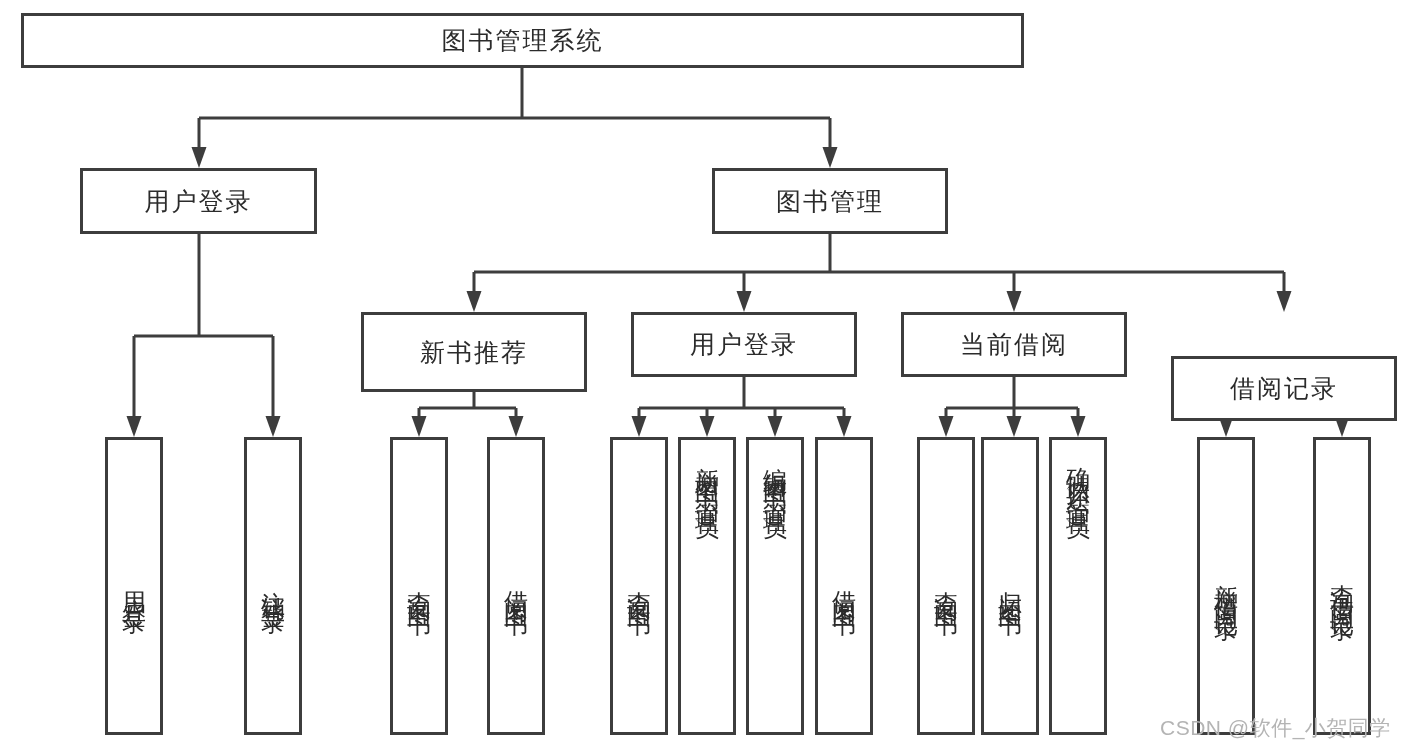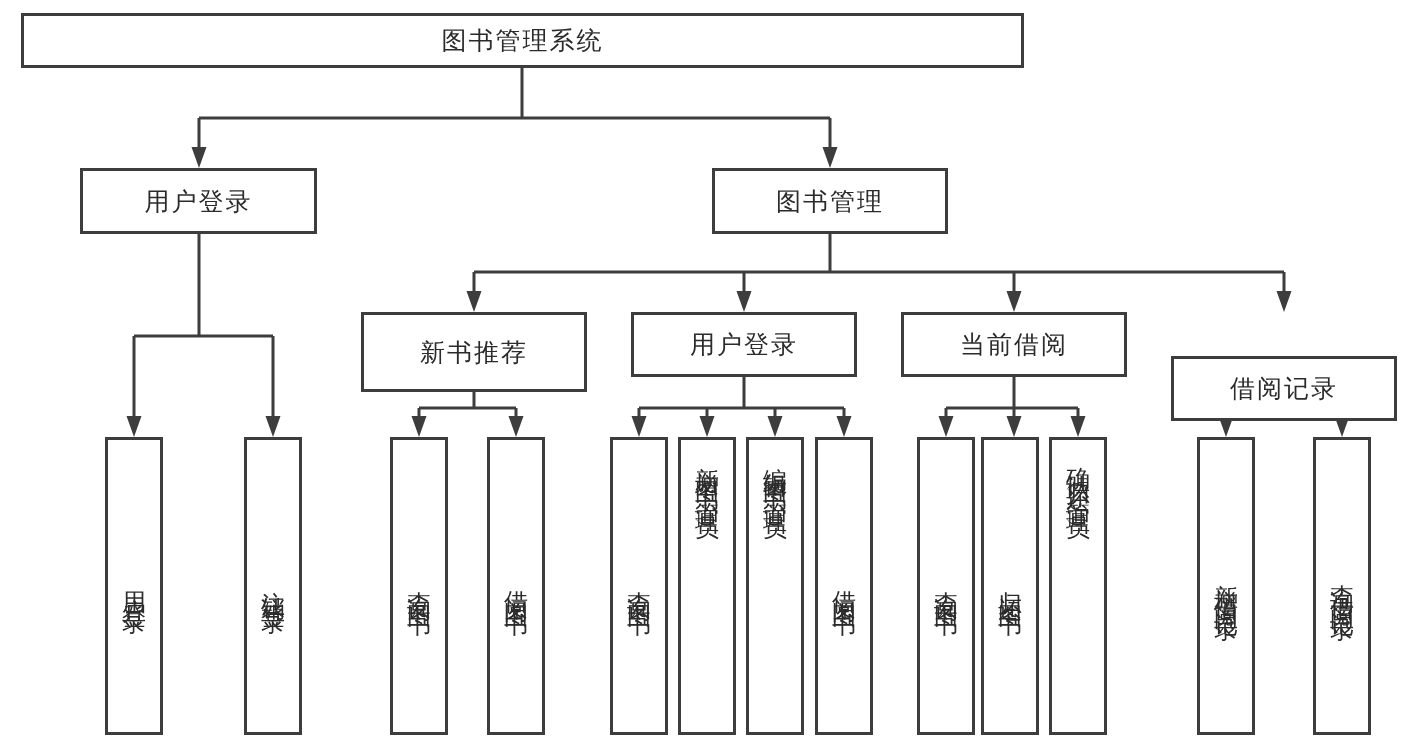--- a/index.html
+++ b/index.html
@@ -114,14 +114,15 @@
   <div class="box v top" style="left:746px;top:437px;width:58px;height:298px;">编辑图书（管理员）</div>
   <div class="box v" style="left:815px;top:437px;width:58px;height:298px;">借阅图书</div>
 
   <div class="box v" style="left:917px;top:437px;width:58px;height:298px;">查询图书</div>
   <div class="box v" style="left:981px;top:437px;width:58px;height:298px;">归还图书</div>
   <div class="box v top" style="left:1049px;top:437px;width:58px;height:298px;">确认归还（管理员）</div>
 
   <div class="box v" style="left:1197px;top:437px;width:58px;height:298px;">新增借阅记录</div>
   <div class="box v" style="left:1313px;top:437px;width:58px;height:298px;">查询借阅记录</div>
 
+  <div class="watermark">CSDN @软件_小贺同学</div>
 
 </div>
 
 </body></html>

